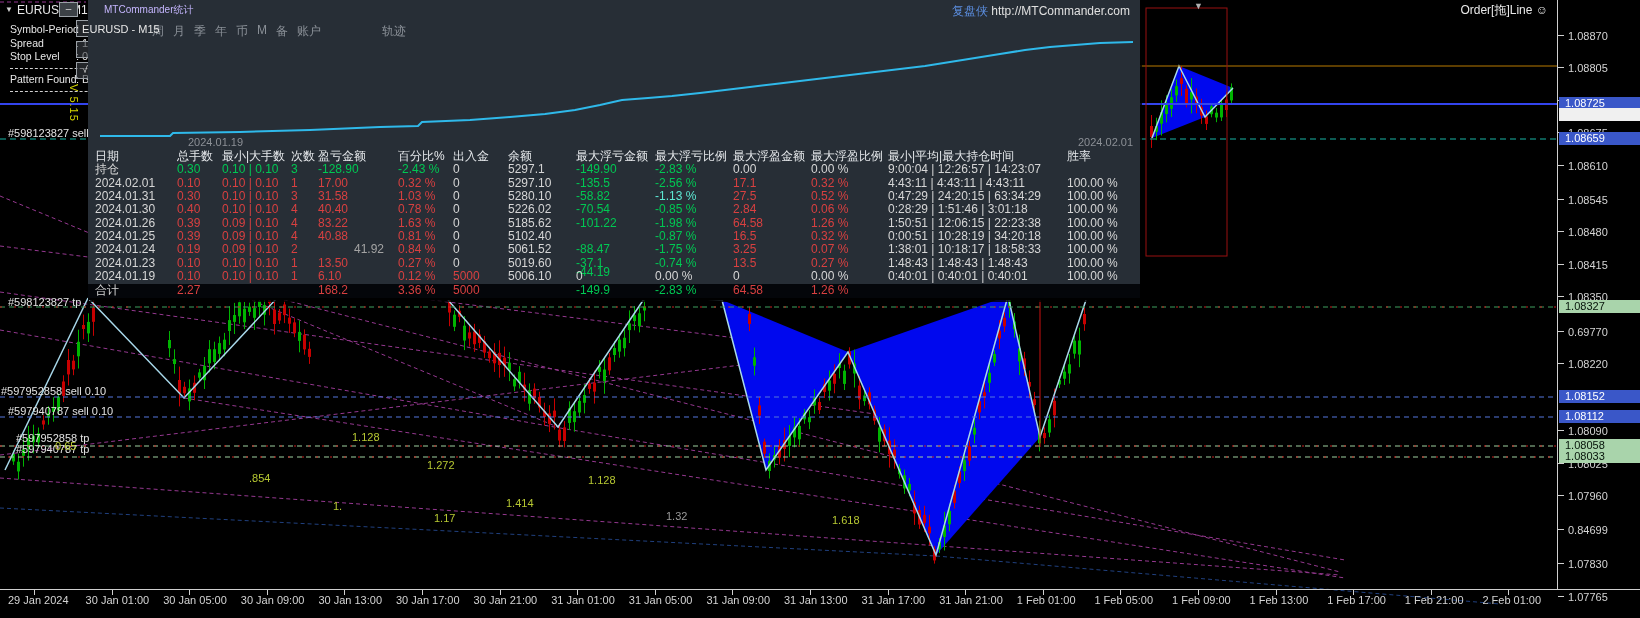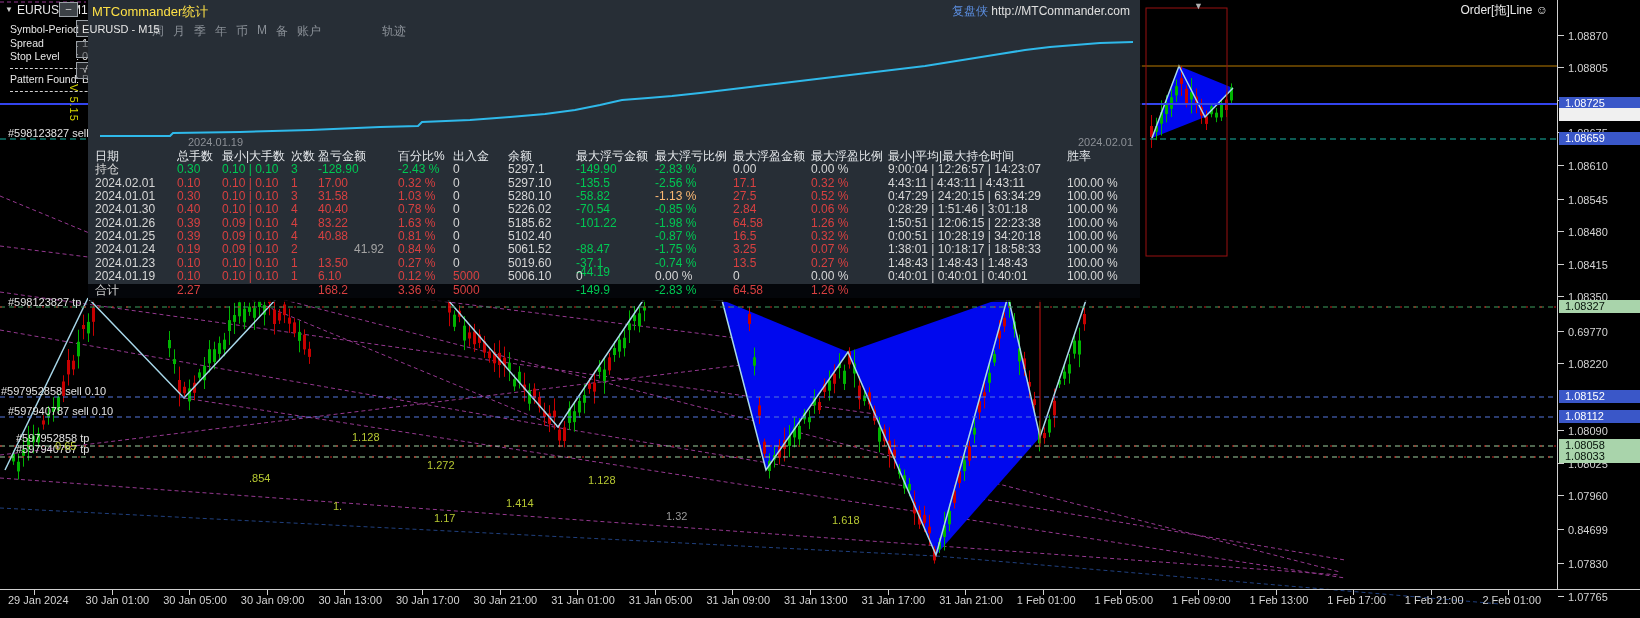--- a/index.html
+++ b/index.html
@@ -18,21 +18,21 @@
   #comment{z-index:50;}
   .cmt-label{color:#e6e6e6;font-size:10.5px;}
   .cmt-value{color:#e6e6e6;font-size:11px;}
   .cmt-sep{position:absolute;width:182px;border-top:1px dashed #cfcfcf;}
   .mini-box{position:absolute;width:16px;height:15px;border:1px solid #9aa0a6;background:rgba(58,63,70,.6);
       color:#ddd;font-size:10px;text-align:center;line-height:14px;}
   #version-tag{left:68px;top:84px;writing-mode:vertical-rl;color:#d6d600;font-size:11px;letter-spacing:1px;z-index:20;}
   
   #panel{left:88px;top:0;width:1052px;height:298px;background:#272e36;z-index:40;
       border-bottom:2px solid #000;box-shadow:2px 2px 0 rgba(0,0,0,.8);}
-  #panel-title{left:4px;top:3px;font-size:13px;color:#fde047;}
+  #panel-title{left:16px;top:3px;font-size:10px;color:#c4b5fd;}
   #brand{right:10px;top:3px;font-size:12px;text-align:right;}
   #brand .brand-name{color:#5b8dde;}
   #brand .brand-url{color:#e0e0e0;}
   #menu{left:64px;top:23px;display:flex;gap:9px;font-size:12px;color:#8a9097;}
   .menu-item{cursor:default;}
   .menu-gap{margin-left:52px;}
   #eq-svg{position:absolute;left:0;top:0;}
   .eq-date{position:absolute;font-size:11px;color:#8c9096;}
   #tbl{position:absolute;left:0;top:148px;width:1052px;height:150px;font-size:12px;}
   .trow{position:absolute;left:0;width:1052px;height:13px;}
@@ -541,30 +541,30 @@
           <span class="tcell" style="left: 365px; color: rgb(214, 214, 214);">0</span>
           <span class="tcell" style="left: 420px; color: rgb(214, 214, 214);">5297.10</span>
           <span class="tcell" style="left: 488px; color: rgb(0, 200, 83);">-135.5</span>
           <span class="tcell" style="left: 567px; color: rgb(0, 200, 83);">-2.56 %</span>
           <span class="tcell" style="left: 645px; color: rgb(216, 64, 64);">17.1</span>
           <span class="tcell" style="left: 723px; color: rgb(216, 64, 64);">0.32 %</span>
           <span class="tcell" style="left: 800px; color: rgb(214, 214, 214);">4:43:11 | 4:43:11 | 4:43:11</span>
           <span class="tcell" style="left: 979px; color: rgb(214, 214, 214);">100.00 %</span>
         </div>
         <div class="trow" style="top: 42px;">
-          <span class="tcell" style="left: 7px; color: rgb(214, 214, 214);">2024.01.01</span>
+          <span class="tcell" style="left: 7px; color: rgb(214, 214, 214);">2024.01.31</span>
           <span class="tcell" style="left: 89px; color: rgb(216, 64, 64);">0.30</span>
           <span class="tcell" style="left: 134px; color: rgb(216, 64, 64);">0.10 | 0.10</span>
           <span class="tcell" style="left: 203px; color: rgb(216, 64, 64);">3</span>
           <span class="tcell" style="left: 230px; color: rgb(216, 64, 64);">31.58</span>
           <span class="tcell" style="left: 310px; color: rgb(216, 64, 64);">1.03 %</span>
           <span class="tcell" style="left: 365px; color: rgb(214, 214, 214);">0</span>
           <span class="tcell" style="left: 420px; color: rgb(214, 214, 214);">5280.10</span>
           <span class="tcell" style="left: 488px; color: rgb(0, 200, 83);">-58.82</span>
-          <span class="tcell" style="left: 567px; color: #fdba74;">-1.13 %</span>
+          <span class="tcell" style="left: 567px; color: #5eead4;">-1.13 %</span>
           <span class="tcell" style="left: 645px; color: rgb(216, 64, 64);">27.5</span>
           <span class="tcell" style="left: 723px; color: rgb(216, 64, 64);">0.52 %</span>
           <span class="tcell" style="left: 800px; color: rgb(214, 214, 214);">0:47:29 | 24:20:15 | 63:34:29</span>
           <span class="tcell" style="left: 979px; color: rgb(214, 214, 214);">100.00 %</span>
         </div>
         <div class="trow" style="top: 55px;">
           <span class="tcell" style="left: 7px; color: rgb(214, 214, 214);">2024.01.30</span>
           <span class="tcell" style="left: 89px; color: rgb(216, 64, 64);">0.40</span>
           <span class="tcell" style="left: 134px; color: rgb(216, 64, 64);">0.10 | 0.10</span>
           <span class="tcell" style="left: 203px; color: rgb(216, 64, 64);">4</span>

